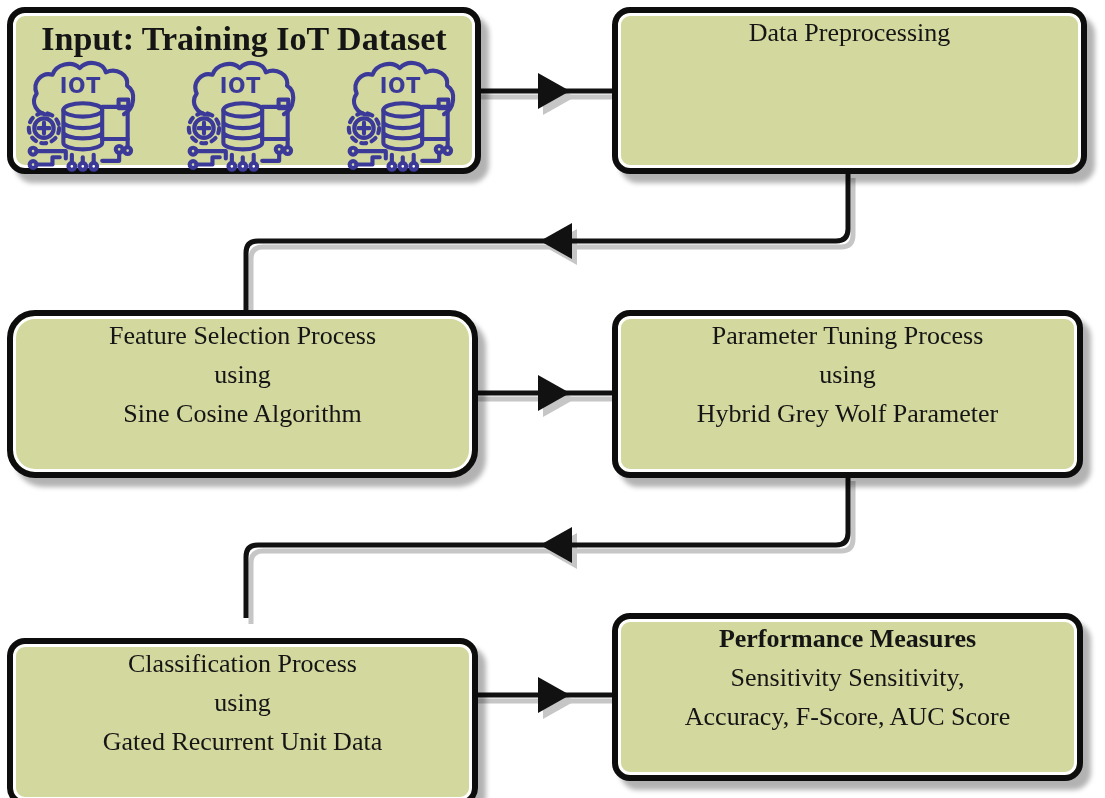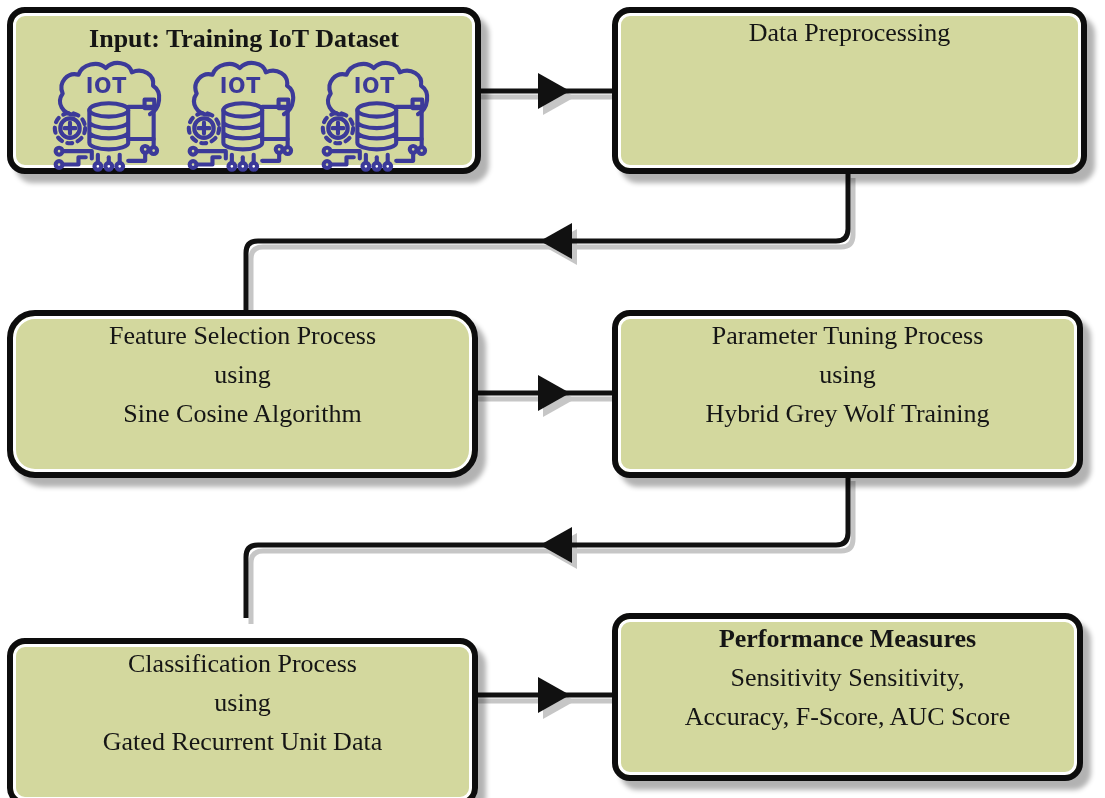--- a/index.html
+++ b/index.html
@@ -27,23 +27,23 @@
     line-height:39px;
     z-index:2;
   }
   .b1{left:7px;top:7px;width:474px;height:167px;justify-content:flex-start;}
   .b2{left:612px;top:7px;width:475px;height:167px;}
   .b3{left:7px;top:310px;width:471px;height:168px;border-radius:28px;}
   .b4{left:612px;top:310px;width:471px;height:168px;}
   .b5{left:7px;top:638px;width:471px;height:168px;}
   .b6{left:612px;top:613px;width:471px;height:168px;}
   .box-title{font-weight:bold;}
-  .b1 .box-title{margin-top:9px;line-height:34px;font-size:26px;}
+  .b1 .box-title{margin-top:9px;line-height:34px;font-size:34px;}
   .b6 .box-title{font-size:26px;font-family:Liberation Serif, serif;}
-  .icon-row{display:flex;gap:8px;margin-top:3px;}
+  .icon-row{display:flex;gap:34px;margin-top:3px;}
   .iot-svg{display:block;}
 </style>
 </head>
 <body>
 
 <div class="canvas">
 
   <svg class="connectors" width="1105" height="798" viewBox="0 0 1105 798">
 
     <g transform="translate(5,6)" stroke="#c6c6c6" fill="none" stroke-width="5" stroke-linejoin="round">
@@ -193,21 +193,21 @@
 
   <div class="box b3">
     <div>Feature Selection Process</div>
     <div>using</div>
     <div>Sine Cosine Algorithm</div>
   </div>
 
   <div class="box b4">
     <div>Parameter Tuning Process</div>
     <div>using</div>
-    <div>Hybrid Grey Wolf Training</div>
+    <div>Hybrid Grey Wolf Parameter</div>
   </div>
 
   <div class="box b5">
     <div>Classification Process</div>
     <div>using</div>
     <div>Gated Recurrent Unit Data</div>
   </div>
 
   <div class="box b6">
     <div class="box-title">Performance Measures</div>

